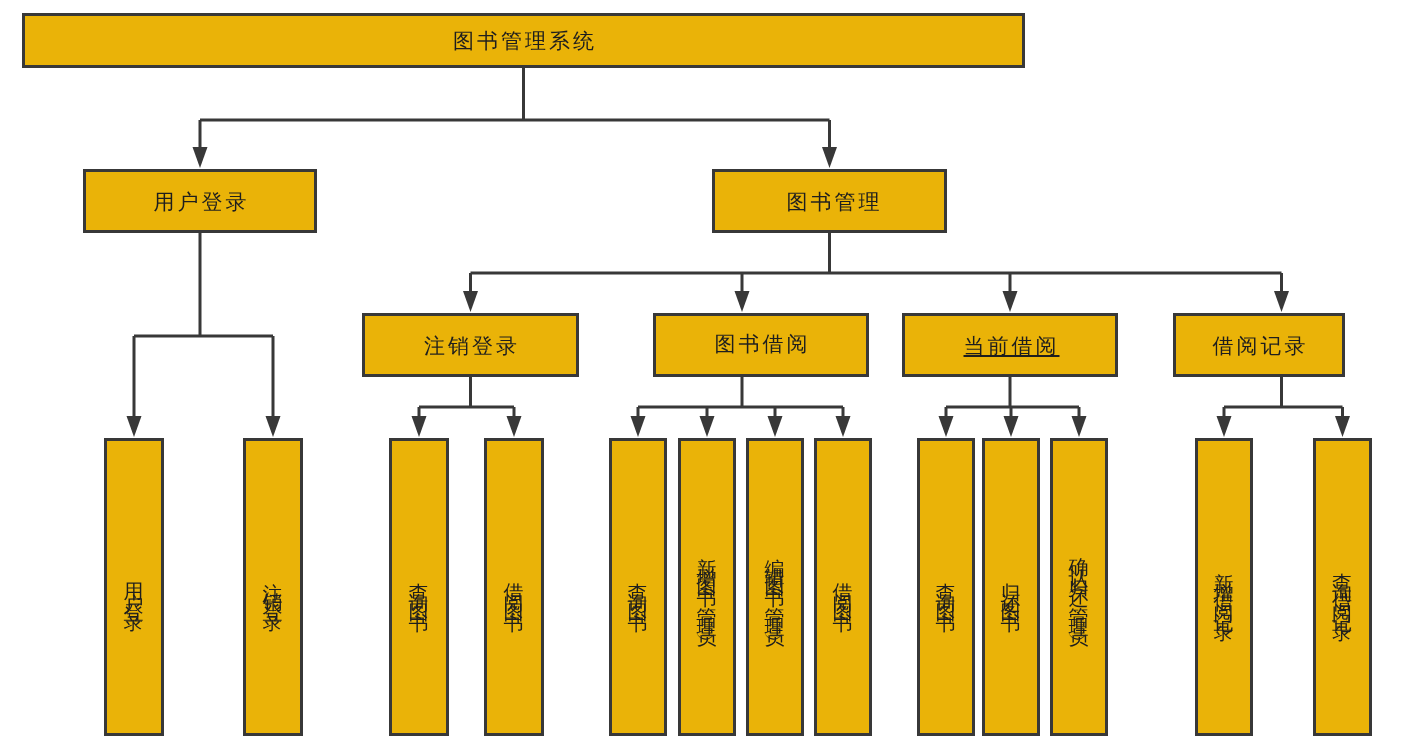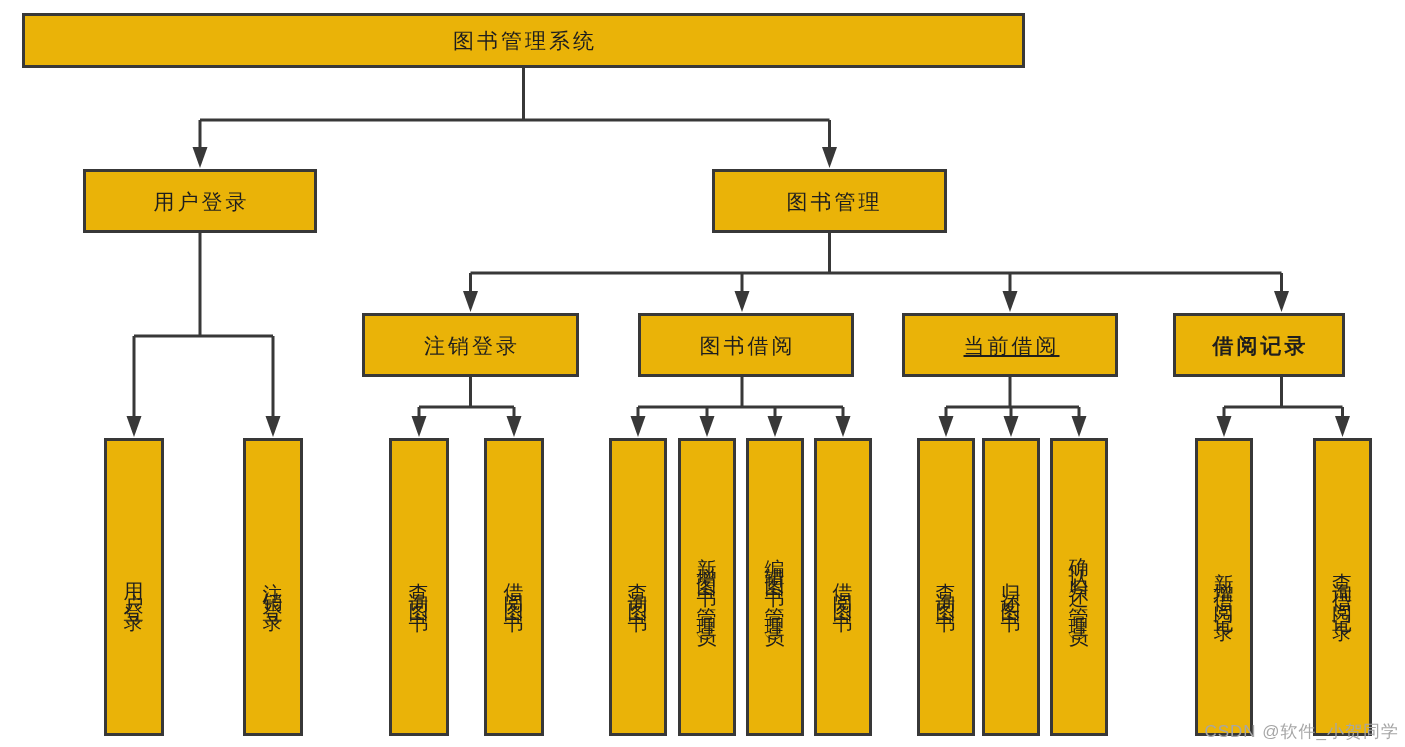--- a/index.html
+++ b/index.html
@@ -82,27 +82,27 @@
       </div>
       <div class="node node-h" style="left: 83px; top: 169px; width: 234px; height: 64px;">
         <span class="node-label">用户登录</span>
       </div>
       <div class="node node-h" style="left: 712px; top: 169px; width: 235px; height: 64px; padding-left: 7px;">
         <span class="node-label">图书管理</span>
       </div>
       <div class="node node-h" style="left: 362px; top: 313px; width: 217px; height: 64px;">
         <span class="node-label">注销登录</span>
       </div>
-      <div class="node node-h" style="left: 638px; top: 313px; width: 216px; height: 64px;">
+      <div class="node node-h" style="left: 653px; top: 313px; width: 216px; height: 64px; font-family: Liberation Mono, monospace;">
         <span class="node-label">图书借阅</span>
       </div>
       <div class="node node-h" style="left: 902px; top: 313px; width: 216px; height: 64px; text-decoration: underline;">
         <span class="node-label">当前借阅</span>
       </div>
-      <div class="node node-h" style="left: 1173px; top: 313px; width: 172px; height: 64px; font-weight: bold;">
+      <div class="node node-h" style="left: 1173px; top: 313px; width: 172px; height: 64px;">
         <span class="node-label">借阅记录</span>
       </div>
       <div class="node node-v" style="left: 104px; top: 438px; width: 60px; height: 298px;">
         <span class="node-label">用户登录</span>
       </div>
       <div class="node node-v" style="left: 243px; top: 438px; width: 60px; height: 298px;">
         <span class="node-label">注销登录</span>
       </div>
       <div class="node node-v" style="left: 389px; top: 438px; width: 60px; height: 298px;">
         <span class="node-label">查询图书</span>
@@ -131,14 +131,13 @@
       <div class="node node-v" style="left: 1050px; top: 438px; width: 58px; height: 298px;">
         <span class="node-label">确认归还（管理员）</span>
       </div>
       <div class="node node-v" style="left: 1195px; top: 438px; width: 58px; height: 298px;">
         <span class="node-label">新增借阅记录</span>
       </div>
       <div class="node node-v" style="left: 1313px; top: 438px; width: 59px; height: 298px;">
         <span class="node-label">查询借阅记录</span>
       </div>
     </div>
-  <div class="watermark">CSDN @软件_小贺同学</div>
 </div>
 
 </body></html>

